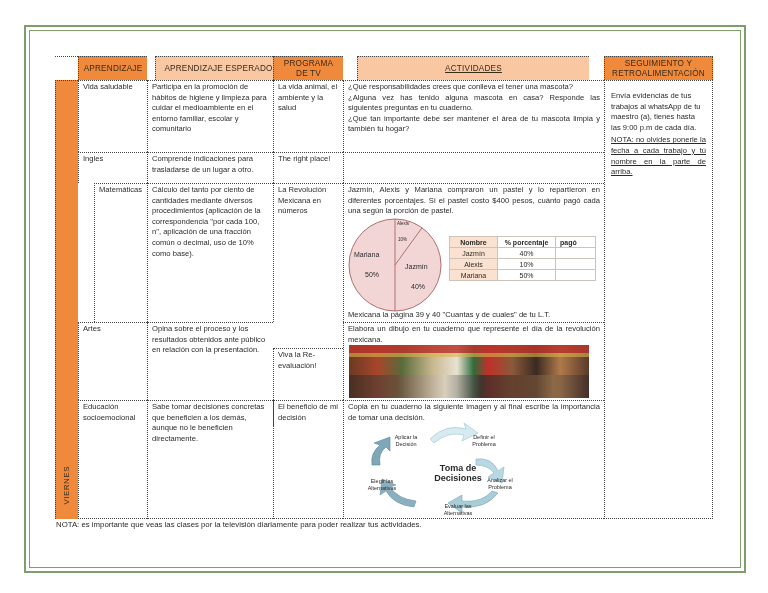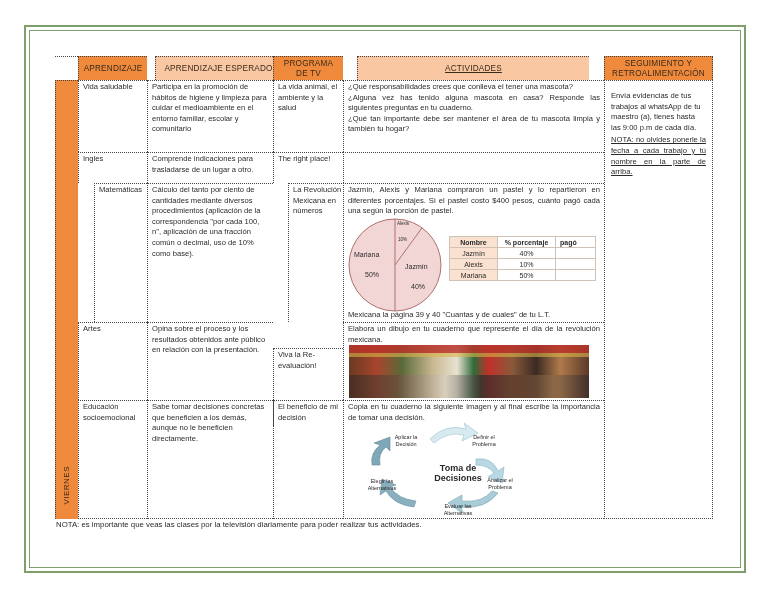--- a/index.html
+++ b/index.html
@@ -86,21 +86,21 @@
     <div class="just" style="margin-top:2px;text-decoration:underline;">NOTA: no olvides ponerle la fecha a cada trabajo y tú nombre en la parte de arriba.</div>
   </div>
 
   <div class="cell" style="left:78px;top:152px;width:69px;height:31px;">Ingles</div>
   <div class="cell" style="left:147px;top:152px;width:126px;height:31px;">Comprende indicaciones para trasladarse de un lugar a otro.</div>
   <div class="cell" style="left:273px;top:152px;width:70px;height:31px;">The right place!</div>
   <div class="cell" style="left:343px;top:152px;width:261px;height:31px;"></div>
 
   <div class="cell" style="left:78px;top:183px;width:69px;height:139px;margin-left:16px;">Matemáticas</div>
   <div class="cell" style="left:147px;top:183px;width:126px;height:139px;">Cálculo del tanto por ciento de cantidades mediante diversos procedimientos (aplicación de la correspondencia "por cada 100, n", aplicación de una fracción común o decimal, uso de 10% como base).</div>
-  <div class="cell" style="left:288px;top:183px;width:70px;height:139px;">La Revolución Mexicana en números</div>
+  <div class="cell" style="left:273px;top:183px;width:70px;height:139px;">La Revolución Mexicana en números</div>
   <div class="cell just" style="left:343px;top:183px;width:261px;height:139px;">
     <div>Jazmín, Alexis y Mariana compraron un pastel y lo repartieron en diferentes porcentajes. Si el pastel costo $400 pesos, cuánto pagó cada una según la porción de pastel.</div>
     <div style="position:absolute;left:4px;top:126px;">
       <span>Mexicana la </span><span class="u">página 39 y 40</span><span> "Cuantas y de cuales" de tu L.T.</span>
     </div>
   </div>
 
   <div class="pie-wrap">
     <svg width="94" height="94" viewBox="0 0 94 94">
       <circle cx="47" cy="47" r="46" fill="#f2d6d6" stroke="#b07070" stroke-width="1"></circle>

